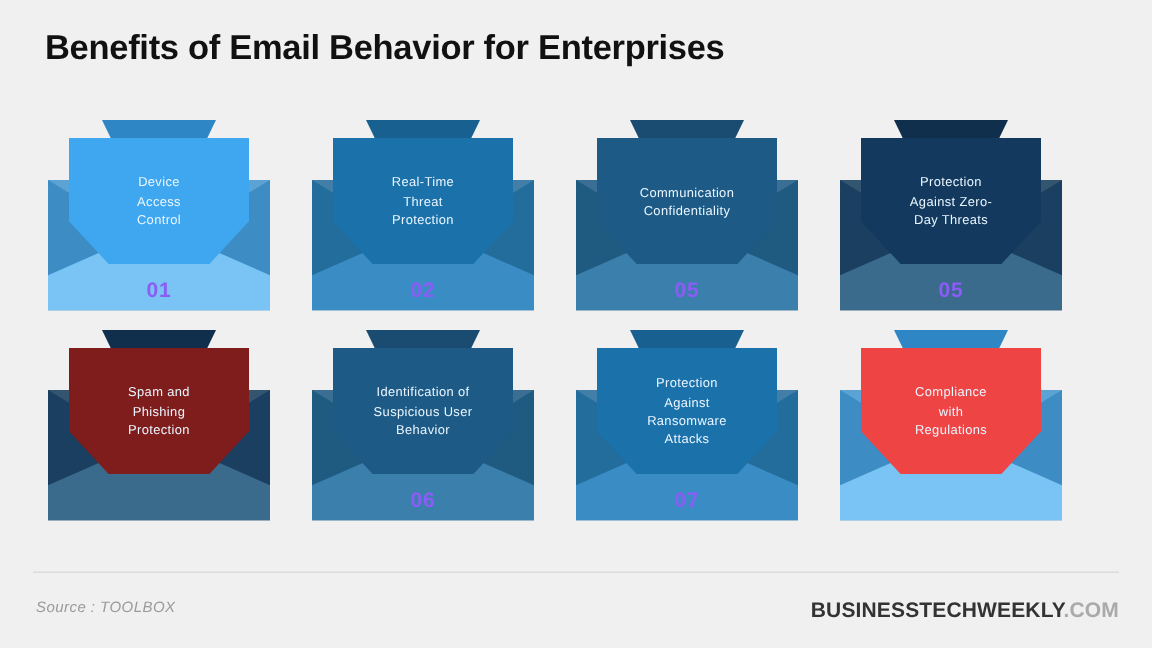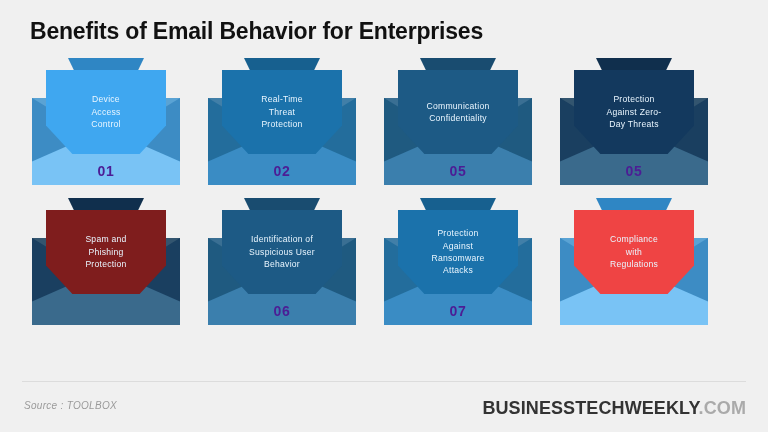--- a/index.html
+++ b/index.html
@@ -12,21 +12,21 @@
   #stage { position:relative; width:768px; height:432px; background:#f0f0f0; }
 
   
   .title {
     position:absolute; left:30px; top:18px;
     font-size:23px; font-weight:bold; color:#111;
     letter-spacing:-0.2px; white-space:nowrap;
   }
 
   
-  .grid { position:absolute; left:0; top:58px; width:768px; }
+  .grid { position:absolute; left:0; top:80px; width:768px; }
   .row { display:flex; justify-content:flex-start; padding-left:32px; gap:28px; }
   .row + .row { margin-top:13px; }
 
   
   .env { position:relative; width:148px; height:127px; }
 
   
   .flap-top {
     position:absolute; left:50%; top:0px; transform:translateX(-50%);
     width:76px; height:22px;
@@ -58,36 +58,36 @@
     display:flex; align-items:center; justify-content:center;
     padding:4px 6px;
   }
   .card-label {
     color:#eaf6ff; font-size:8.6px; line-height:12.4px;
     text-align:center; letter-spacing:0.25px;
     white-space:pre-line;
   }
   .num {
     position:absolute; left:0; bottom:6px; width:148px;
-    text-align:center; color:#4c1d95;
+    text-align:center; color:#8b5cf6;
     font-size:14px; font-weight:bold; letter-spacing:0.6px;
   }
 
   
   .divider {
     position:absolute; left:22px; top:381px; width:724px; height:1px;
     background:#dcdcdc;
   }
   .source {
     position:absolute; left:24px; top:400px;
     font-size:10px; font-style:italic; color:#9a9a9a; letter-spacing:0.3px;
   }
   .brand {
     position:absolute; right:22px; top:398px;
-    font-size:18px; font-weight:bold; letter-spacing:0.1px;
+    font-size:14px; font-weight:bold; letter-spacing:0.1px;
   }
   .brand .b1 { color:#333333; }
   .brand .b2 { color:#aaaaaa; font-weight:bold; }
 </style>
 </head>
 <body>
 
 <div id="stage">
 
   <div class="title">Benefits of Email Behavior for Enterprises</div>

